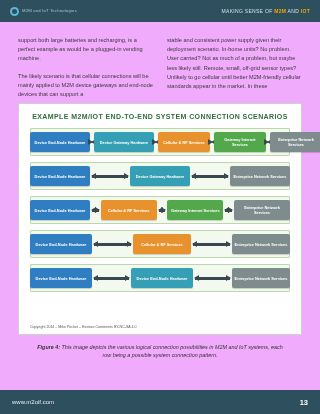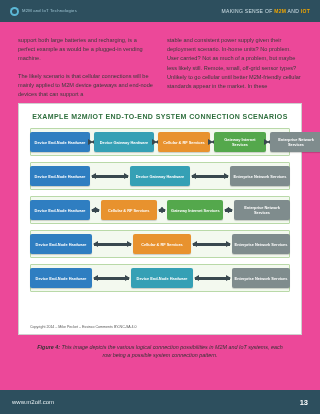--- a/index.html
+++ b/index.html
@@ -5,21 +5,21 @@
   * { box-sizing: border-box; margin: 0; padding: 0; }
   html, body {
     width: 320px; height: 414px;
     font-family: "Liberation Sans", sans-serif;
     background: #ffffff;
     overflow: hidden;
   }
   .page {
     position: relative;
     width: 320px; height: 414px;
-    background: #ec4899;
+    background: #f0abfc;
   }
 
   
   .header {
     position: absolute; top: 0; left: 0;
     width: 320px; height: 22px;
     background: #2d4f5e;
     display: flex; align-items: center;
     padding: 0 10px;
   }

